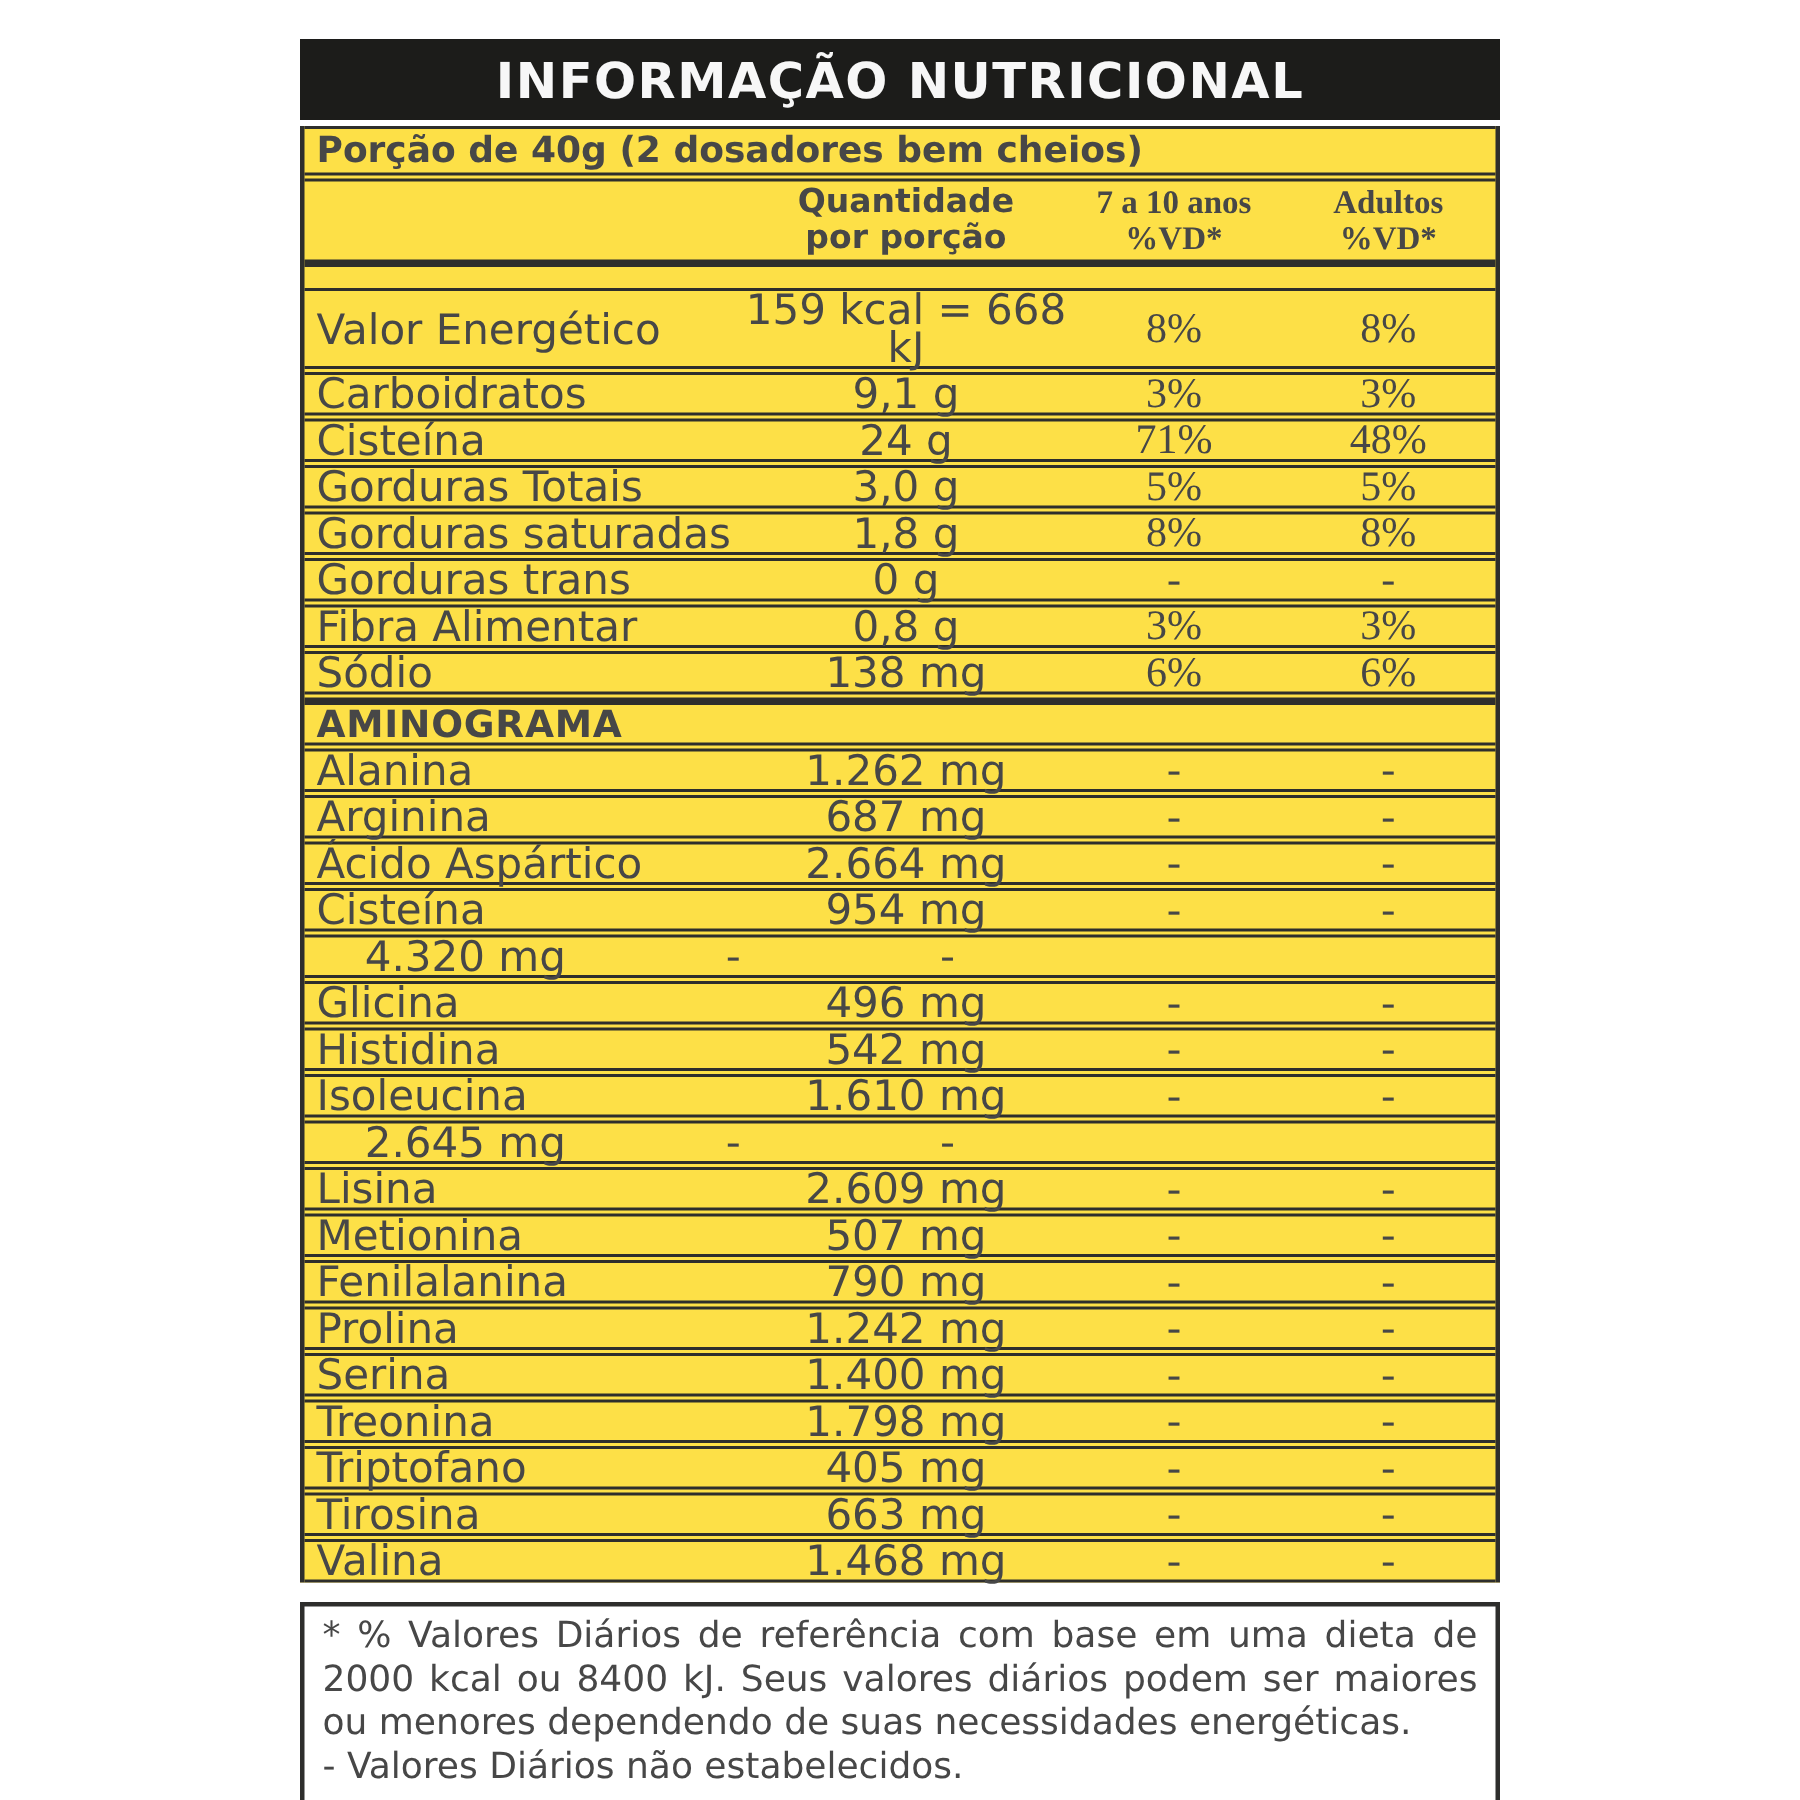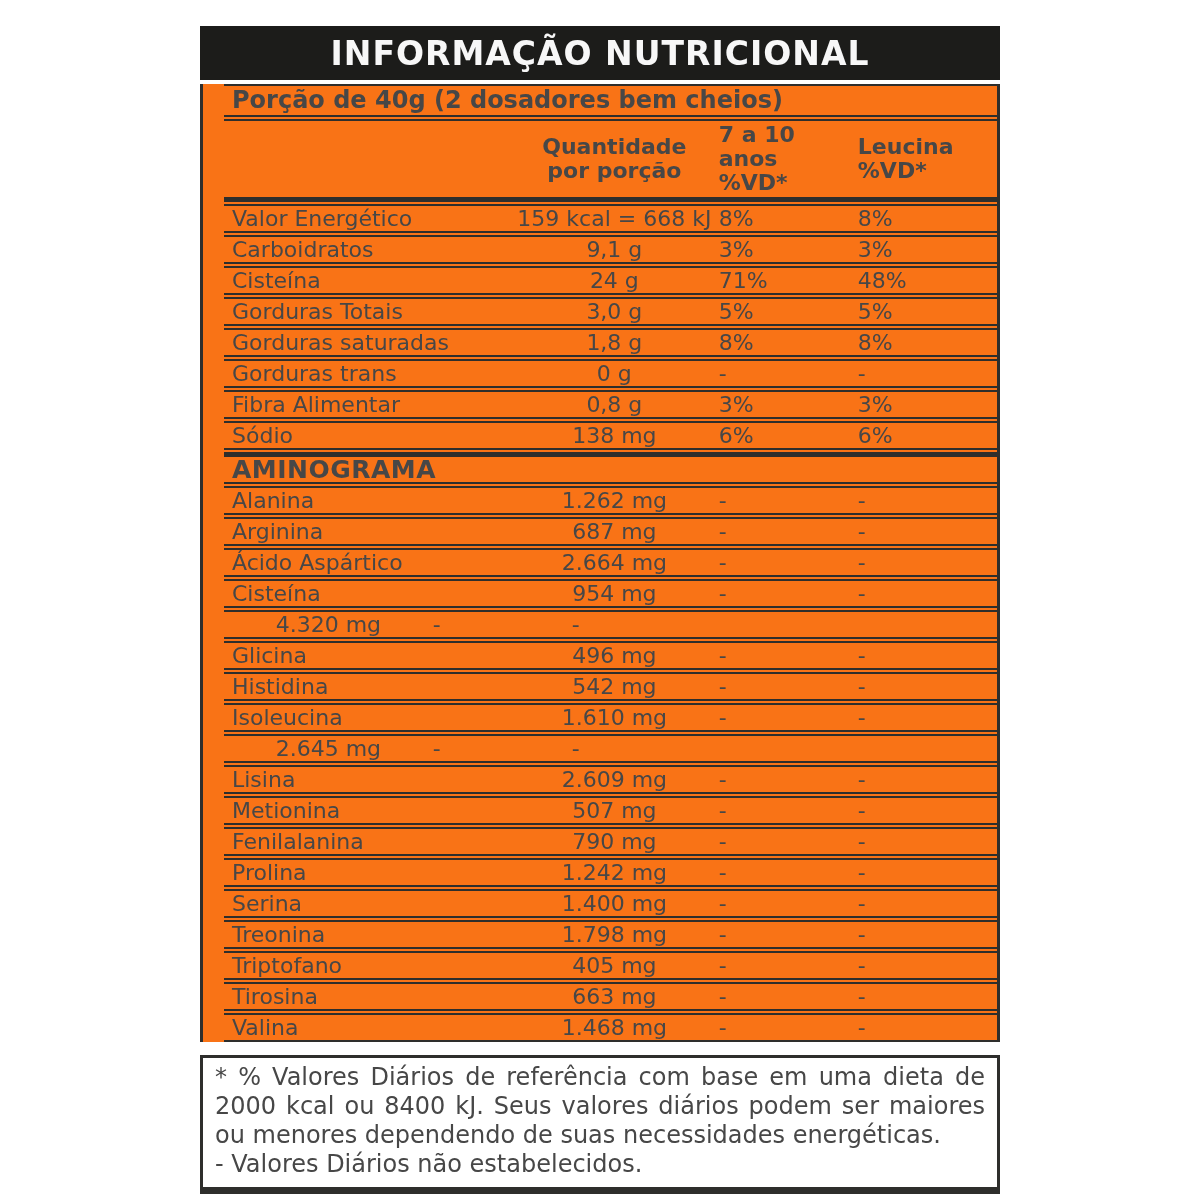--- a/index.html
+++ b/index.html
@@ -11,34 +11,34 @@
   *{box-sizing:border-box;margin:0;padding:0;}
   html,body{width:1200px;height:1200px;overflow:hidden;background:var(--bg);
     font-family:"DejaVu Sans","Liberation Sans",sans-serif;color:var(--text);}
   .canvas{position:relative;width:1200px;height:1116px;background:var(--bg);}
   .label{position:absolute;left:200px;top:26px;width:800px;}
 
   .title-bar{background:var(--bar);border:2px solid var(--bar);height:54px;
     display:flex;align-items:center;justify-content:center;margin-bottom:4px;}
   .title-bar span{color:#f7f7f7;font-weight:bold;font-size:33px;letter-spacing:1px;}
 
-  .box{border-left:3px solid var(--line);border-right:3px solid var(--line);background:#f97316;padding-left:21px;}
+  .box{border-left:3px solid var(--line);border-right:3px solid var(--line);background:#fde047;}
 
   .row{display:flex;align-items:center;border-top:2px solid var(--line);
     border-bottom:2px solid var(--line);margin-bottom:2px;min-height:29px;
-    font-size:22px;line-height:25px;}
+    font-size:28px;line-height:25px;}
   .row:last-child{margin-bottom:0;}
 
   .cell{display:block;}
   .c-name{width:37%;padding-left:8px;text-align:left;}
   .c-qty{width:27%;text-align:center;}
-  .c-vd{width:18%;text-align:left;}
+  .c-vd{width:18%;text-align:center;font-family:Liberation Serif, serif;}
 
   .porcao{font-weight:bold;font-size:24px;padding:2px 8px;}
-  .header-row{border-bottom-width:5px;margin-bottom:2px;font-weight:bold;font-size:22px;}
+  .header-row{border-bottom-width:5px;margin-bottom:14px;font-weight:bold;font-size:22px;}
   .header-row .cell{line-height:24px;padding:2px 0;}
   .amino-head{border-top-width:5px;font-weight:bold;font-size:25px;letter-spacing:0.5px;}
   .amino-head .c-name{width:100%;}
   .italic{margin-top:16px;}
 
   .footer{margin-top:13px;border:3px solid var(--line);border-bottom:7px solid var(--line);
     padding:5px 12px 8px 12px;font-size:24px;line-height:29px;}
   .footer p.just{text-align:justify;}
 </style>
 </head>
@@ -61,21 +61,21 @@
         <div class="cell c-name"></div>
         <div class="cell c-qty">
           <div>Quantidade</div>
           <div>por porção</div>
         </div>
         <div class="cell c-vd">
           <div>7 a 10 anos</div>
           <div>%VD*</div>
         </div>
         <div class="cell c-vd">
-          <div>Leucina</div>
+          <div>Adultos</div>
           <div>%VD*</div>
         </div>
       </div>
 
       <div class="row">
         <div class="cell c-name">Valor Energético</div>
         <div class="cell c-qty">159 kcal = 668 kJ</div>
         <div class="cell c-vd">8%</div>
         <div class="cell c-vd">8%</div>
       </div>

